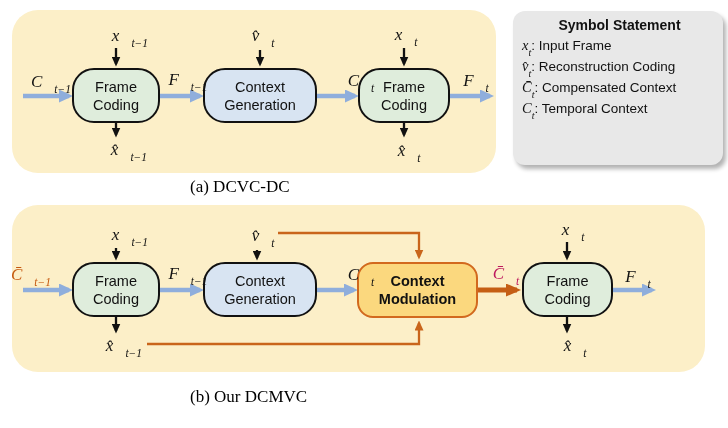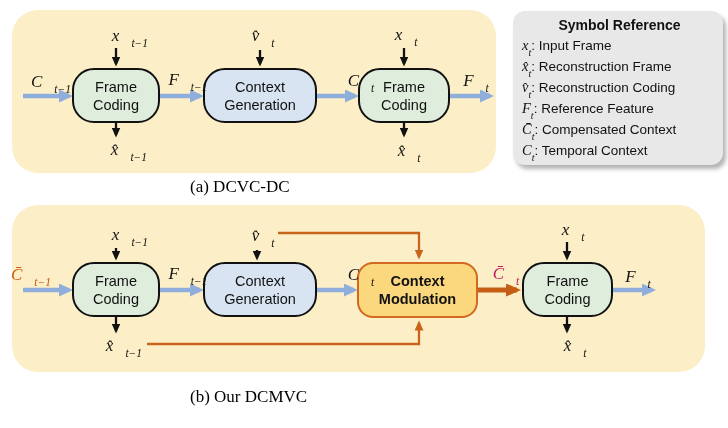--- a/index.html
+++ b/index.html
@@ -64,26 +64,24 @@
       <polyline points="116,248 116,258" fill="none" stroke="#111111" stroke-width="2.3" marker-end="url(#m-black)"></polyline>
       <polyline points="116,317 116,331" fill="none" stroke="#111111" stroke-width="2.3" marker-end="url(#m-black)"></polyline>
       <polyline points="257,250 257,258" fill="none" stroke="#111111" stroke-width="2.3" marker-end="url(#m-black)"></polyline>
       <polyline points="567,242 567,258" fill="none" stroke="#111111" stroke-width="2.3" marker-end="url(#m-black)"></polyline>
       <polyline points="567,317 567,331" fill="none" stroke="#111111" stroke-width="2.3" marker-end="url(#m-black)"></polyline>
       <polyline points="278,233 419,233 419,257" fill="none" stroke="#C9651B" stroke-width="2.3" marker-end="url(#m-orange)"></polyline>
       <polyline points="147,344 419,344 419,323" fill="none" stroke="#C9651B" stroke-width="2.3" marker-end="url(#m-orange)"></polyline>
     </svg>
 
   <div class="legend" id="legend" style="background: rgb(232, 232, 232);">
-    <div class="legend-title">Symbol Reference</div>
+    <div class="legend-title">Symbol Statement</div>
     <div id="legend-rows">
         <div class="leg-row"><span class="leg-sym"><span>x</span><sub>t</sub></span><span class="leg-desc">Input Frame</span></div>
-        <div class="leg-row"><span class="leg-sym"><span>x̂</span><sub>t</sub></span><span class="leg-desc">Reconstruction Frame</span></div>
         <div class="leg-row"><span class="leg-sym"><span>v̂</span><sub>t</sub></span><span class="leg-desc">Reconstruction Coding</span></div>
-        <div class="leg-row"><span class="leg-sym"><span>F</span><sub>t</sub></span><span class="leg-desc">Reference Feature</span></div>
         <div class="leg-row"><span class="leg-sym"><span>C̄</span><sub>t</sub></span><span class="leg-desc">Compensated Context</span></div>
         <div class="leg-row"><span class="leg-sym"><span>C</span><sub>t</sub></span><span class="leg-desc">Temporal Context</span></div>
       </div>
   </div>
 <div class="panel" style="left: 12px; top: 10px; width: 484px; height: 163px; background: rgb(252, 239, 200);"></div>
     <div class="caption" style="top: 177px;">(a) DCVC-DC</div>
     <div class="box green" style="left: 72px; top: 68px; width: 88px; height: 55px; background: rgb(223, 237, 220);">
       <span>Frame</span>
       <span>Coding</span>
     </div>

